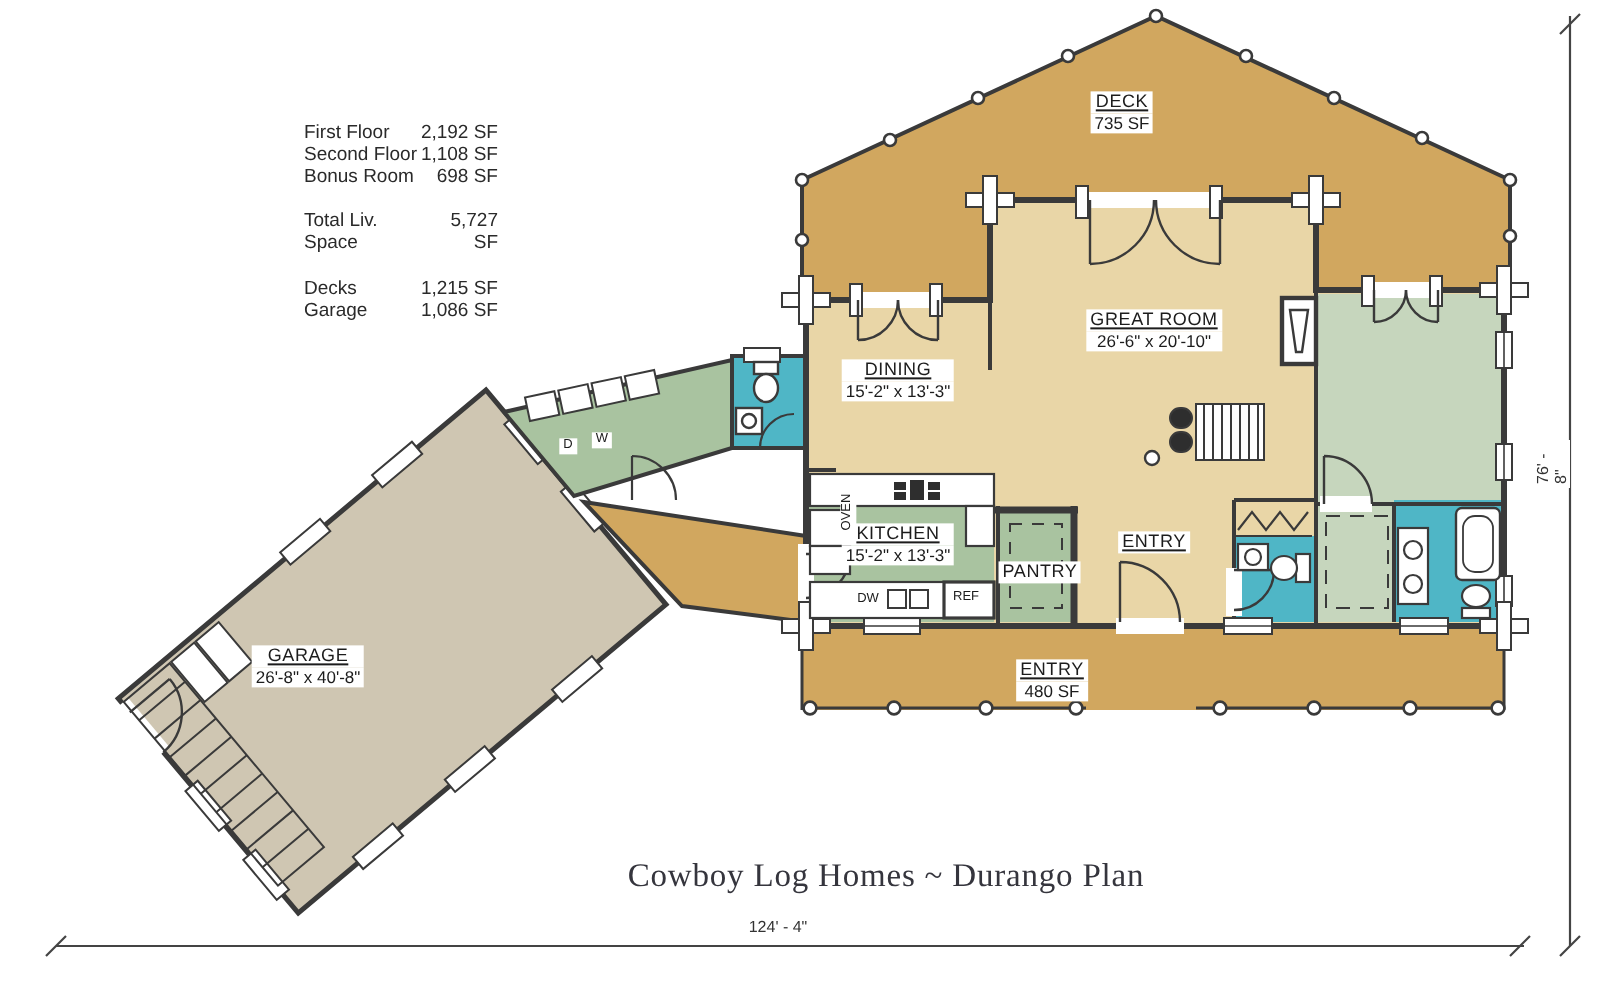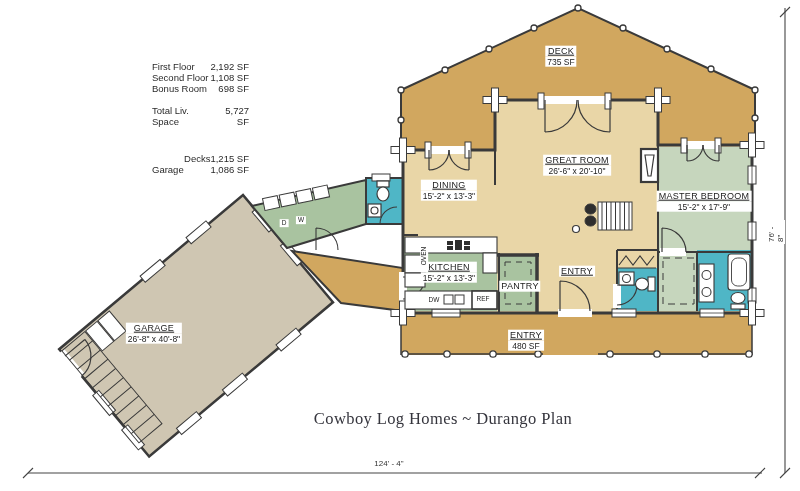--- a/index.html
+++ b/index.html
@@ -11,22 +11,22 @@
   .lbl span{display:block;background:#ffffff;padding:0 2px;}
   .room-name{font-size:9px;letter-spacing:.3px;text-decoration:underline;}
   .room-name.nou{text-decoration:none;}
   .room-dims{font-size:8.5px;}
   .tiny{font-size:6.5px;letter-spacing:0;}
   .rot{transform:translate(-50%,-50%) rotate(-90deg);}
   .stats{position:absolute;left:118px;top:61px;width:131px;font-size:9.5px;color:#2a2a2a;z-index:5;}
   .srow{display:flex;justify-content:space-between;line-height:11px;padding-left:34px;}
   .srow .val{text-align:right;}
   .gap1{margin-top:11px;}
-  .gap2{margin-top:26px;justify-content:flex-end;}
-  .title{position:absolute;left:443px;top:419px;transform:translate(-50%,-50%);
+  .gap2{margin-top:12px;}
+  .title{position:absolute;left:443px;top:438px;transform:translate(-50%,-50%);
          font-family:"Liberation Serif",serif;font-size:16.5px;color:#35353d;
          letter-spacing:.4px;white-space:nowrap;z-index:5;}
   .dim{position:absolute;font-size:8px;color:#333;background:#fff;padding:0 2px;z-index:5;}
 </style>
 </head>
 <body>
 
 <div class="plan">
 
 <svg width="800" height="491" viewBox="0 0 800 491">
@@ -273,24 +273,20 @@
     <span class="room-dims">735 SF</span>
   </div>
   <div class="lbl" style="left:577px;top:165px;">
     <span class="room-name">GREAT ROOM</span>
     <span class="room-dims">26'-6" x 20'-10"</span>
   </div>
   <div class="lbl" style="left:449px;top:190px;">
     <span class="room-name">DINING</span>
     <span class="room-dims">15'-2" x 13'-3"</span>
   </div>
-  <div class="lbl" style="left:704px;top:201px;">
-    <span class="room-name">MASTER BEDROOM</span>
-    <span class="room-dims">15'-2" x 17'-9"</span>
-  </div>
   <div class="lbl" style="left:449px;top:272px;">
     <span class="room-name">KITCHEN</span>
     <span class="room-dims">15'-2" x 13'-3"</span>
   </div>
   <div class="lbl" style="left:520px;top:286px;">
     <span class="room-name nou">PANTRY</span>
   </div>
   <div class="lbl" style="left:577px;top:271px;">
     <span class="room-name">ENTRY</span>
   </div>

